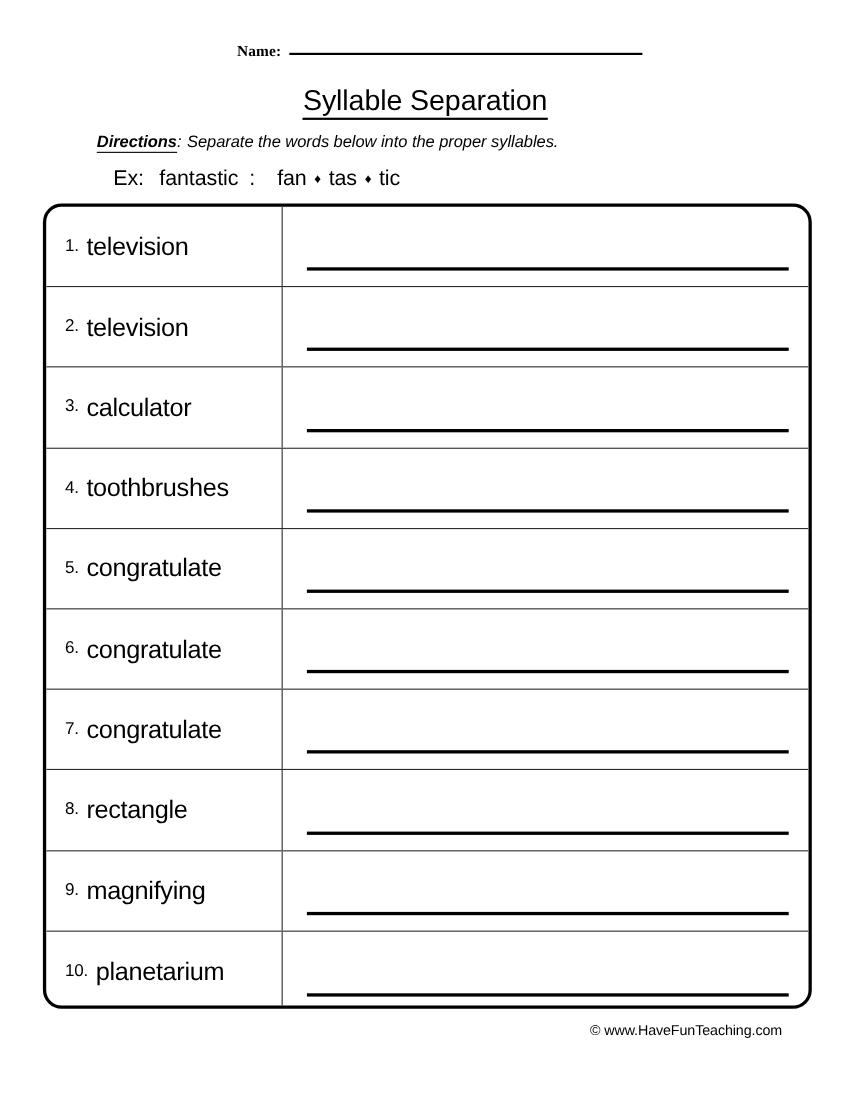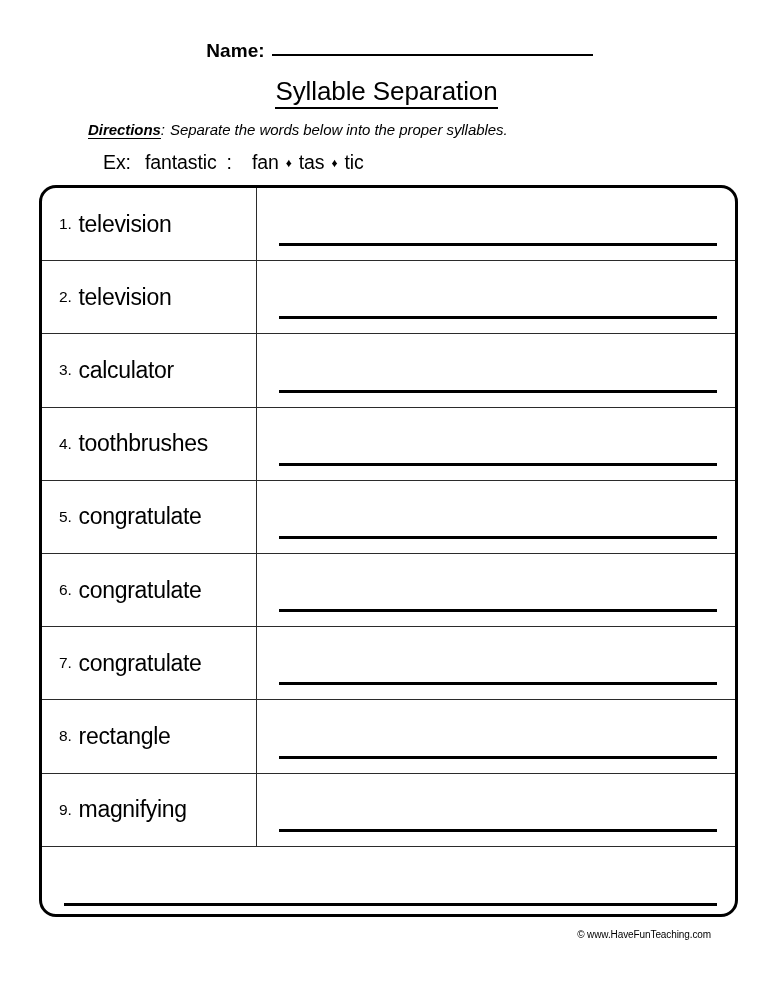--- a/index.html
+++ b/index.html
@@ -26,22 +26,22 @@
     display: flex;
     justify-content: center;
     align-items: flex-start;
   }
   .name-inner {
     display: flex;
     align-items: baseline;
     transform: translateX(13px);
   }
   .name-label {
-    font-family: Liberation Sans, sans-serif;
-    font-size: 19px;
+    font-family: Liberation Serif, serif;
+    font-size: 14px;
     font-weight: 600;
     letter-spacing: 0.1px;
     white-space: nowrap;
     text-align: center;
   }
   .name-blank {
     width: 321px;
     height: 0;
     border-bottom: 2.2px solid #000;
     margin-left: 7px;
@@ -164,21 +164,21 @@
 
   
   .footer {
     position: absolute;
     left: 0;
     top: 929px;
     width: 773px;
     text-align: right;
     padding-right: 62px;
     box-sizing: border-box;
-    font-size: 10px;
+    font-size: 13px;
     letter-spacing: -0.1px;
   }
 </style>
 </head>
 <body>
 
 <div class="name-row">
   <div class="name-inner">
     <span class="name-label">Name:</span>
     <span class="name-blank"></span>
@@ -292,20 +292,24 @@
       <span class="num">9.</span>
       <span class="word">magnifying</span>
     </div>
     <div class="answer-cell">
       <span></span>
       <div class="answer-line"></div>
     </div>
   </div>
 
   <div class="row">
+    <div class="word-cell">
+      <span class="num">10.</span>
+      <span class="word">planetarium</span>
+    </div>
     <div class="answer-cell">
       <span></span>
       <div class="answer-line"></div>
     </div>
   </div>
 
 </div>
 
 <div class="footer">© www.HaveFunTeaching.com</div>
 

